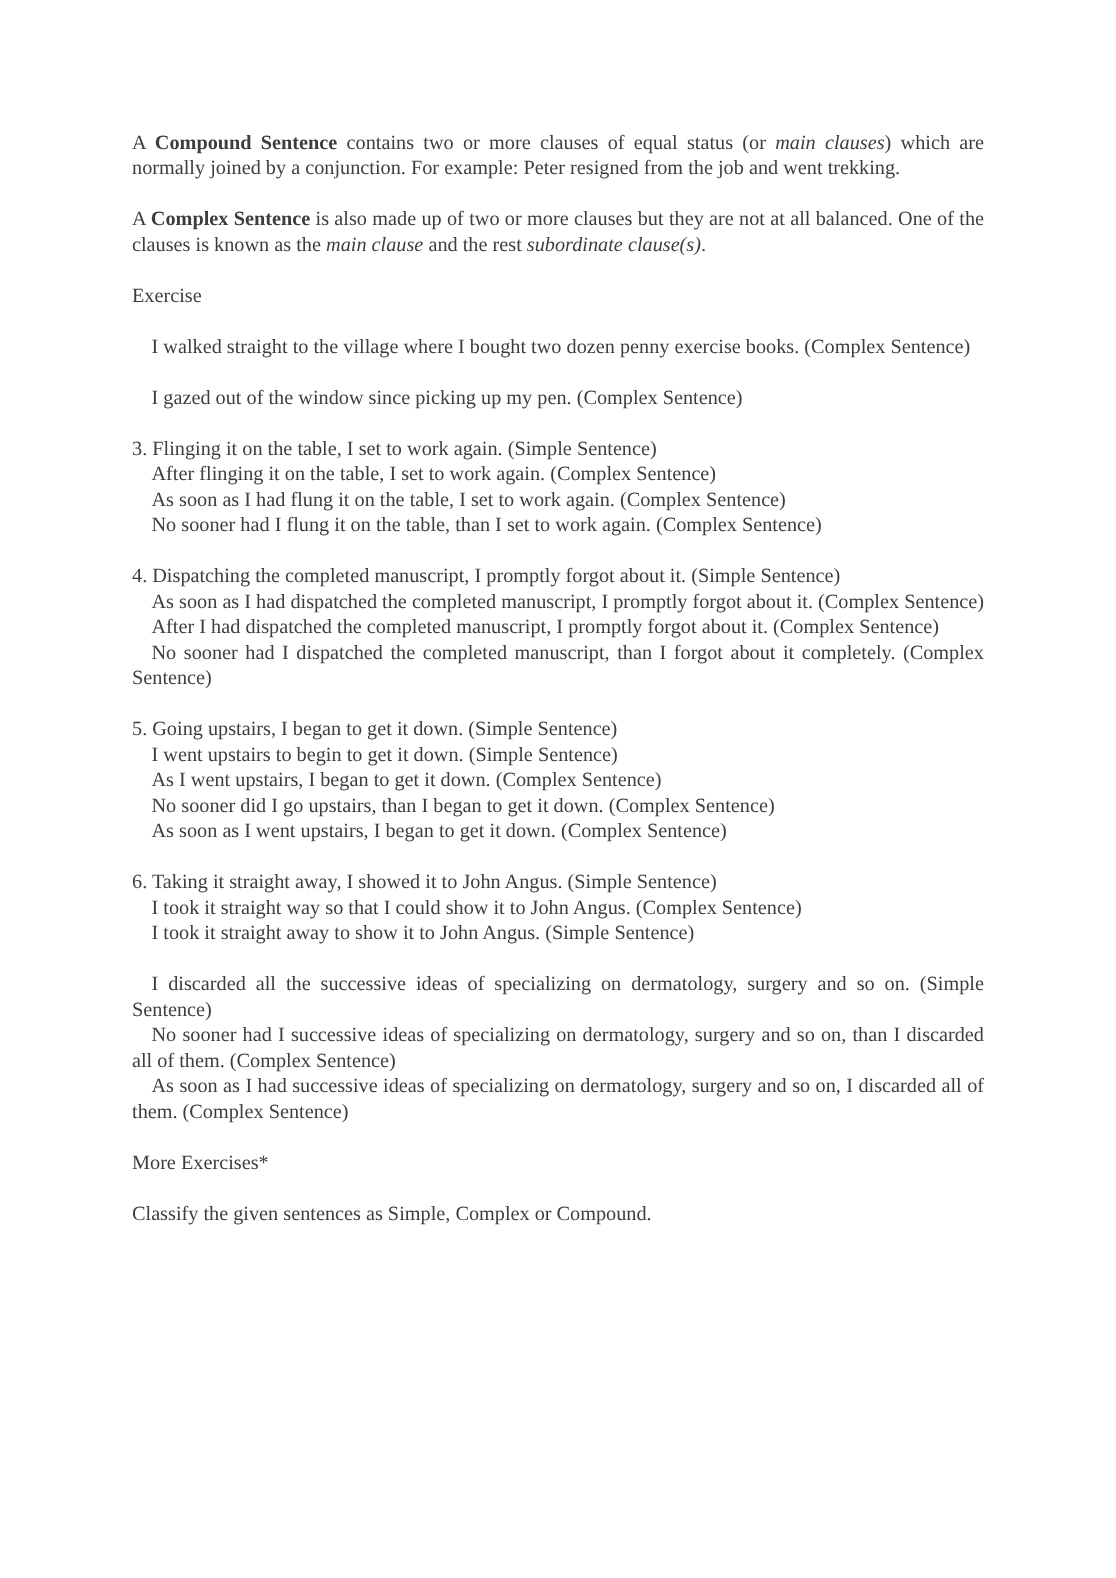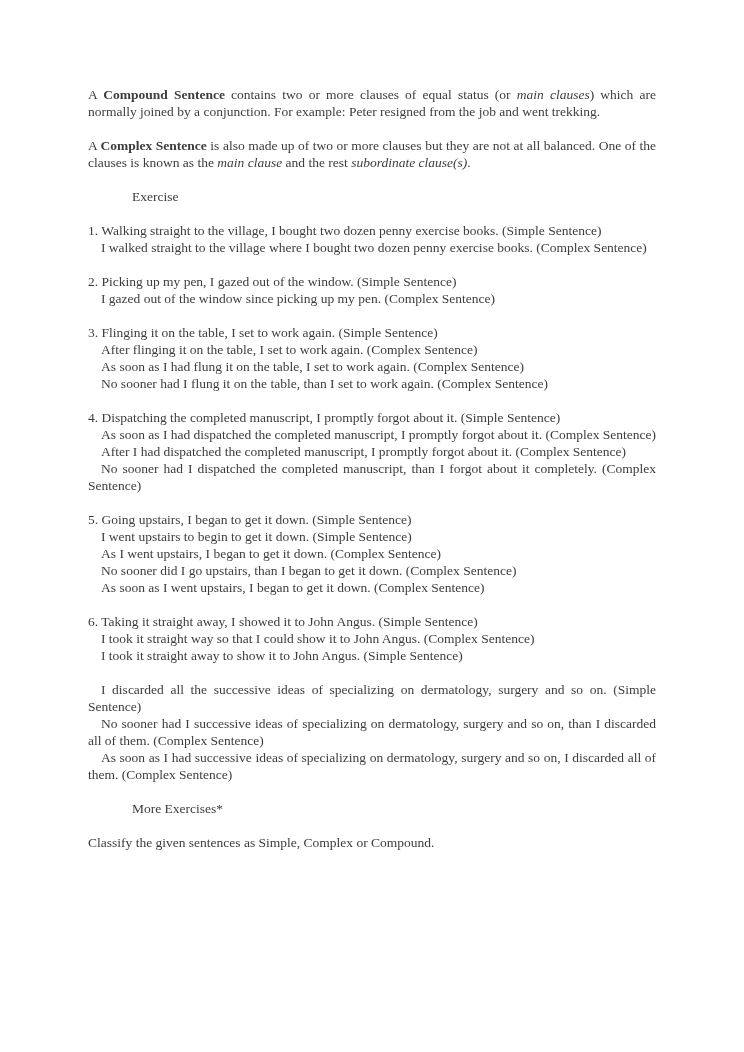--- a/index.html
+++ b/index.html
@@ -18,41 +18,39 @@
     font-size: 13.5px;
     line-height: 17px;
     color: #3d3d3d;
     overflow: hidden;
   }
   p { margin: 0; text-align: justify; }
   .block { margin-bottom: 17px; }
   .bold { font-weight: bold; }
   .italic { font-style: italic; }
   .line.alt { text-indent: 13px; }
-  .heading { text-align: left; margin-left: 44px; }
+  .heading { text-align: left; }
   .closing { text-align: left; margin-bottom: 13px; }
 </style>
 </head>
 <body>
 
 <div class="page">
   <div>
       <p class="block para"><span class="">A </span><span class="bold">Compound Sentence</span><span class=""> contains two or more clauses of equal status (or </span><span class="italic">main clauses</span><span class="">) which are normally joined by a conjunction. For example: Peter resigned from the job and went trekking.</span></p>
       <p class="block para"><span class="">A </span><span class="bold">Complex Sentence</span><span class=""> is also made up of two or more clauses but they are not at all balanced. One of the clauses is known as the </span><span class="italic">main clause</span><span class=""> and the rest </span><span class="italic">subordinate clause(s)</span><span class="">.</span></p>
     </div>
 
   <p class="block heading">Exercise</p>
 
   <div>
       <div class="block item">
-        <p class="line numbered">1. Walking straight to the village, I bought two dozen penny exercise books. (Simple Sentence)</p>
         <p class="line alt">I walked straight to the village where I bought two dozen penny exercise books. (Complex Sentence)</p>
       </div>
       <div class="block item">
-        <p class="line numbered">2. Picking up my pen, I gazed out of the window. (Simple Sentence)</p>
         <p class="line alt">I gazed out of the window since picking up my pen. (Complex Sentence)</p>
       </div>
       <div class="block item">
         <p class="line numbered">3. Flinging it on the table, I set to work again. (Simple Sentence)</p>
         <p class="line alt">After flinging it on the table, I set to work again. (Complex Sentence)</p>
         <p class="line alt">As soon as I had flung it on the table, I set to work again. (Complex Sentence)</p>
         <p class="line alt">No sooner had I flung it on the table, than I set to work again. (Complex Sentence)</p>
       </div>
       <div class="block item">
         <p class="line numbered">4. Dispatching the completed manuscript, I promptly forgot about it. (Simple Sentence)</p>

